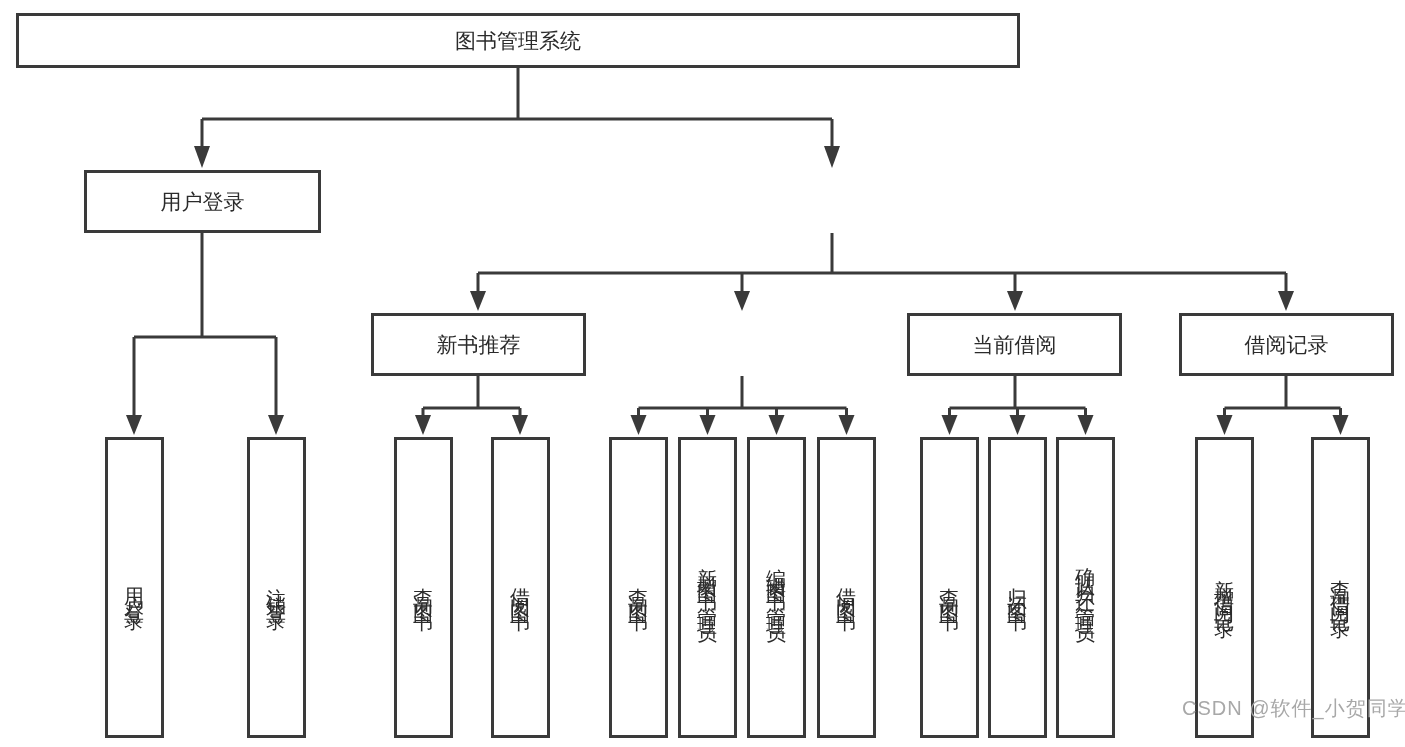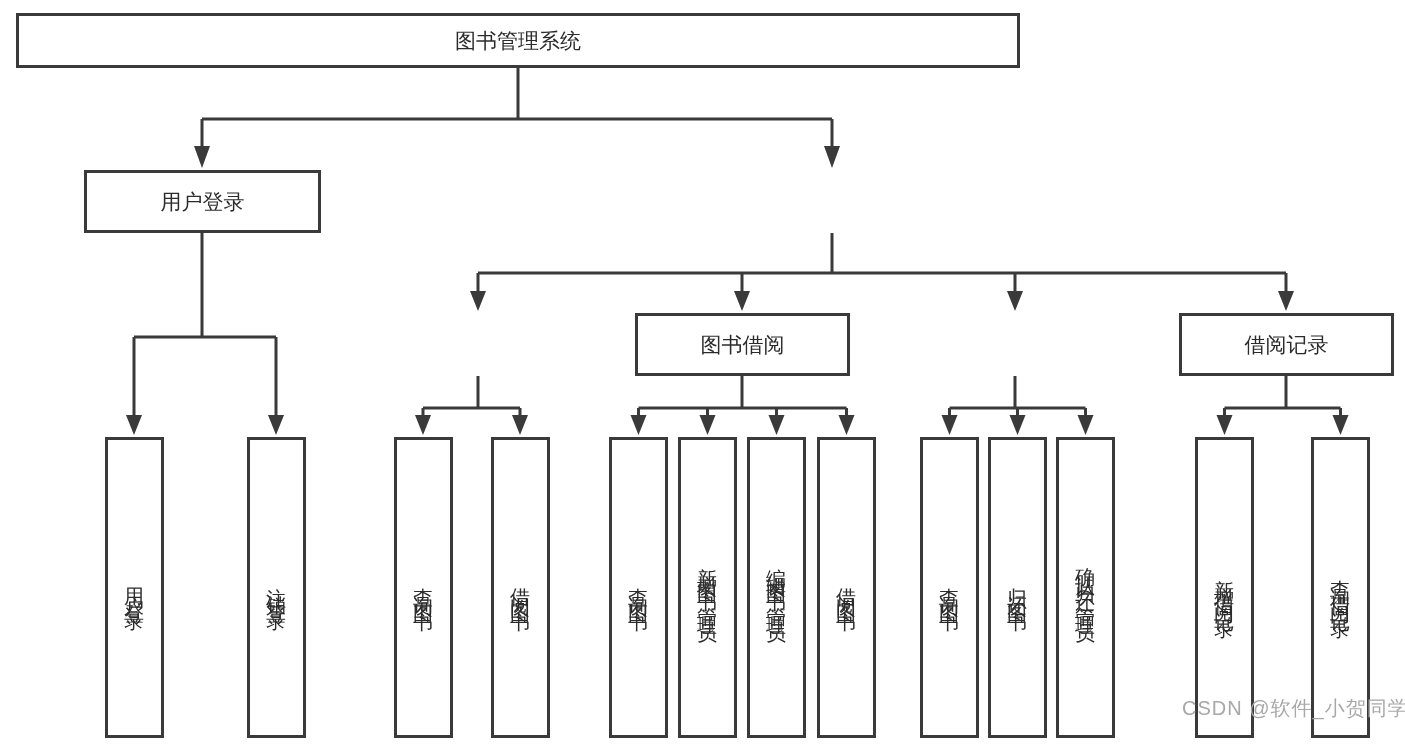--- a/index.html
+++ b/index.html
@@ -110,21 +110,22 @@
     <polygon class="ah" points="1009.5,415 1025.5,415 1017.5,435"></polygon>
     <polygon class="ah" points="1077.5,415 1093.5,415 1085.5,435"></polygon>
     <polygon class="ah" points="1216.5,415 1232.5,415 1224.5,435"></polygon>
     <polygon class="ah" points="1332.5,415 1348.5,415 1340.5,435"></polygon>
   </svg>
 
   <div class="box" style="left:16px; top:13px; width:1004px; height:55px;">图书管理系统</div>
 
   <div class="box" style="left:84px; top:170px; width:237px; height:63px;">用户登录</div>
 
-  <div class="box" style="left:635px; top:313px; width:215px; height:63px;">图书借阅</div>
+  <div class="box" style="left:371px; top:313px; width:215px; height:63px;">新书推荐</div>
+  <div class="box" style="left:907px; top:313px; width:215px; height:63px;">当前借阅</div>
   <div class="box" style="left:1179px; top:313px; width:215px; height:63px;">借阅记录</div>
 
   <div class="box leaf" style="left:105px; top:437px; width:59px; height:301px;">用户登录</div>
   <div class="box leaf" style="left:247px; top:437px; width:59px; height:301px;">注销登录</div>
   <div class="box leaf" style="left:394px; top:437px; width:59px; height:301px;">查询图书</div>
   <div class="box leaf" style="left:491px; top:437px; width:59px; height:301px;">借阅图书</div>
   <div class="box leaf" style="left:609px; top:437px; width:59px; height:301px;">查询图书</div>
   <div class="box leaf" style="left:678px; top:437px; width:59px; height:301px;">新增图书（管理员）</div>
   <div class="box leaf" style="left:747px; top:437px; width:59px; height:301px;">编辑图书（管理员）</div>
   <div class="box leaf" style="left:817px; top:437px; width:59px; height:301px;">借阅图书</div>

